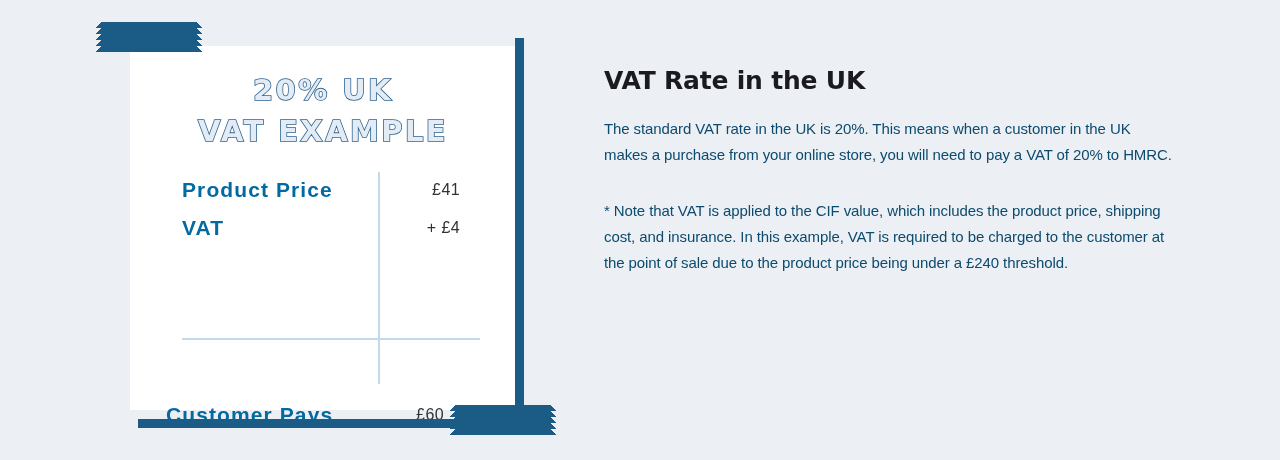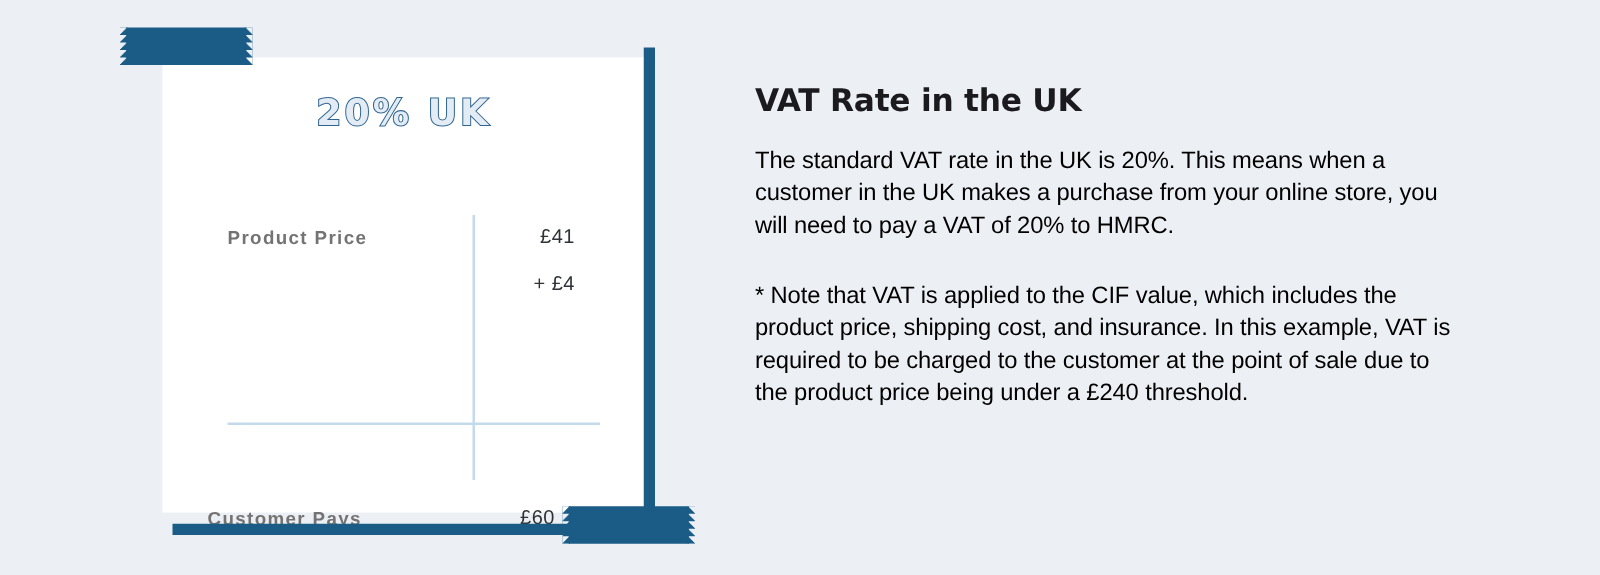--- a/index.html
+++ b/index.html
@@ -70,22 +70,22 @@
   .table {
     position:absolute; left:52px; top:125px;
     width:296px;
   }
   .row {
     display:flex; align-items:center;
     height:38px;
   }
   .row .label {
     flex:0 0 196px;
-    color:#737373;
-    font-size:15px;
+    color:#0369a1;
+    font-size:21px;
     font-weight:bold;
     letter-spacing:1.1px;
   }
   .row .amount {
     flex:1 1 auto;
     text-align:right;
     color:#2f3338;
     font-size:16px;
     letter-spacing:0.4px;
     padding-right:18px;
@@ -109,44 +109,46 @@
   }
   .article h1 {
     font-family:"DejaVu Sans", sans-serif;
     font-size:25px;
     font-weight:bold;
     color:#1b1b1f;
     letter-spacing:-0.2px;
     margin-bottom:21px;
   }
   .article p {
-    font-size:19px;
+    font-size:15px;
     line-height:26px;
-    color:#000000;
+    color:#0c4a6e;
     letter-spacing:-0.1px;
   }
   .article p.second { margin-top:30px; }
 </style>
 </head>
 <body>
 
 <div class="canvas">
 
   <div class="card">
 
     <div class="card-title">
       <span class="ln">20% UK</span>
+      <span class="ln">VAT EXAMPLE</span>
     </div>
 
     <div class="table">
       <div class="row">
         <span class="label">Product Price</span>
         <span class="amount">£41</span>
       </div>
       <div class="row">
+        <span class="label">VAT</span>
         <span class="amount">+ £4</span>
       </div>
     </div>
 
     <div class="totals">
       <div class="row">
         <span class="label">Customer Pays</span>
         <span class="amount">£60</span>
       </div>
     </div>

